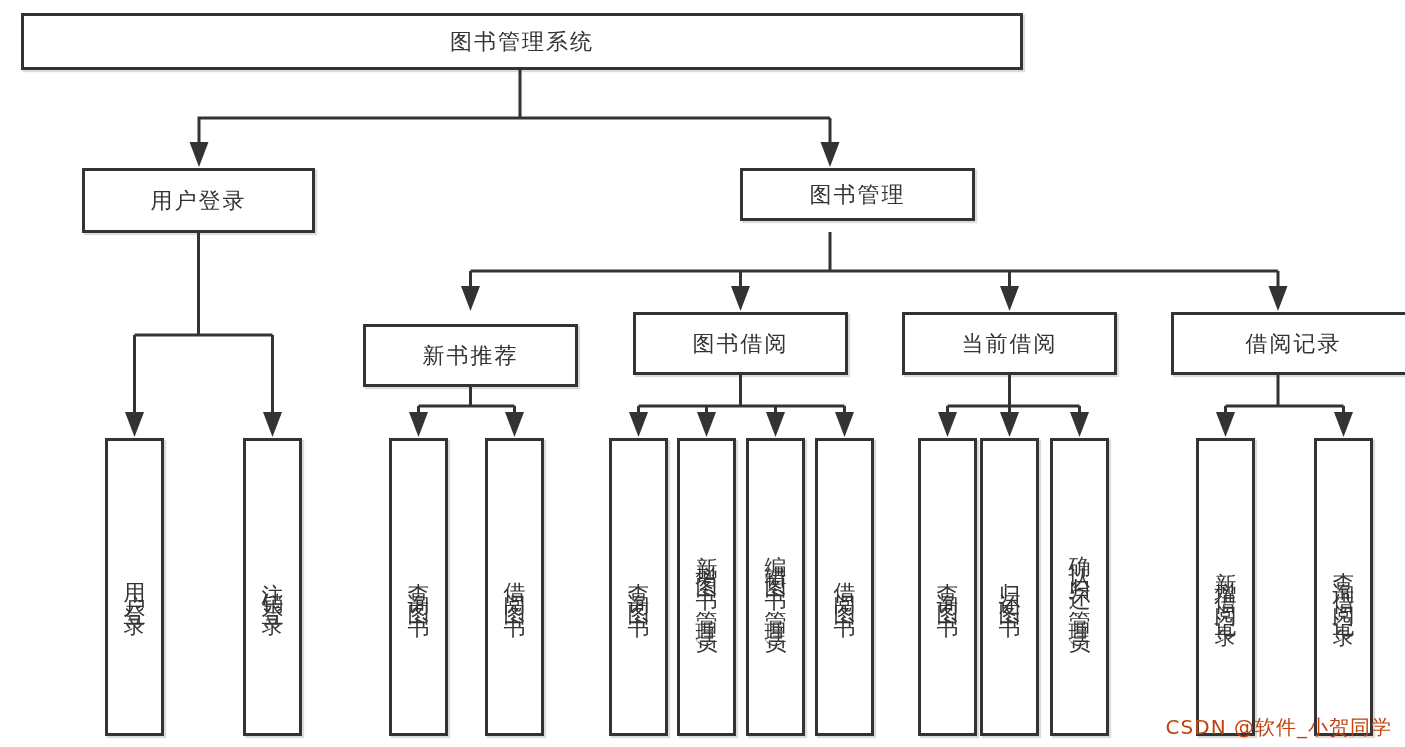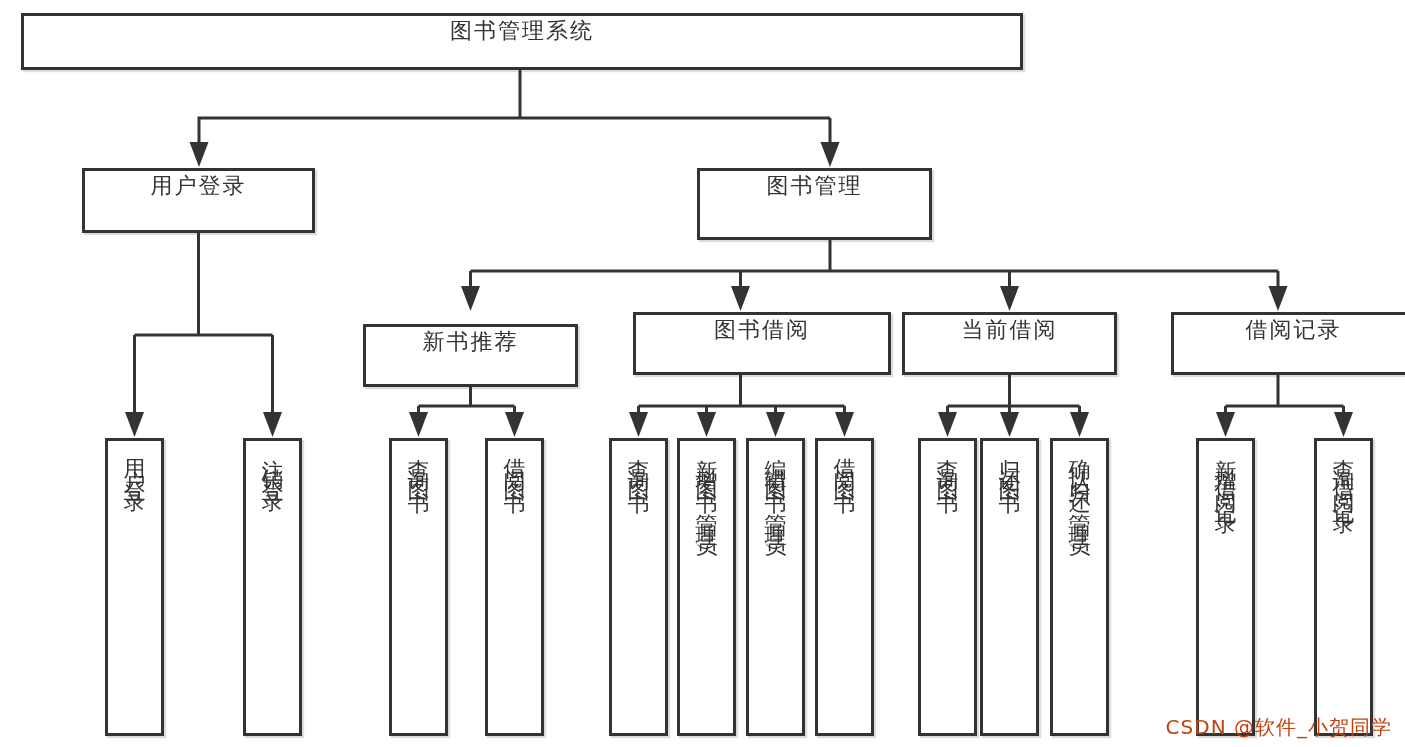--- a/index.html
+++ b/index.html
@@ -22,45 +22,46 @@
     width: 1405px;
     height: 747px;
   }
   .box {
     position: absolute;
     box-sizing: border-box;
     background: #ffffff;
     border: 3px solid #333333;
     color: #333333;
     display: flex;
+    align-items: center;
     justify-content: center;
     box-shadow: 2px 2px 1px rgba(60,60,60,0.18);
   }
   .h-box {
     font-size: 22px;
     letter-spacing: 2px;
     white-space: nowrap;
   }
   .v-box span {
     writing-mode: vertical-rl;
     text-orientation: mixed;
     font-size: 22px;
     line-height: 1;
     letter-spacing: 11px;
     white-space: nowrap;
   }
   
   .n-root { left: 21px;  top: 13px;  width: 1002px; height: 57px; }
   
   .n-login { left: 82px;  top: 168px; width: 233px; height: 65px; }
-  .n-mgmt  { left: 697px; top: 168px; width: 235px; height: 72px; }
+  .n-mgmt  { left: 740px; top: 168px; width: 235px; height: 53px; }
   
   .lvl3 { top: 312px; height: 63px; }
   .n-recommend { left: 363px;  width: 215px; margin-top: 12px; }
-  .n-borrow    { left: 633px;  width: 258px; }
+  .n-borrow    { left: 633px;  width: 215px; }
   .n-current   { left: 902px;  width: 215px; }
   .n-records   { left: 1171px; width: 245px; }
   
   .leaf { top: 438px; height: 298px; width: 59px; }
   .lf1  { left: 105px; }
   .lf2  { left: 243px; }
   .lf3  { left: 389px; }
   .lf4  { left: 485px; }
   .lf5  { left: 609px; }
   .lf6  { left: 677px; }

